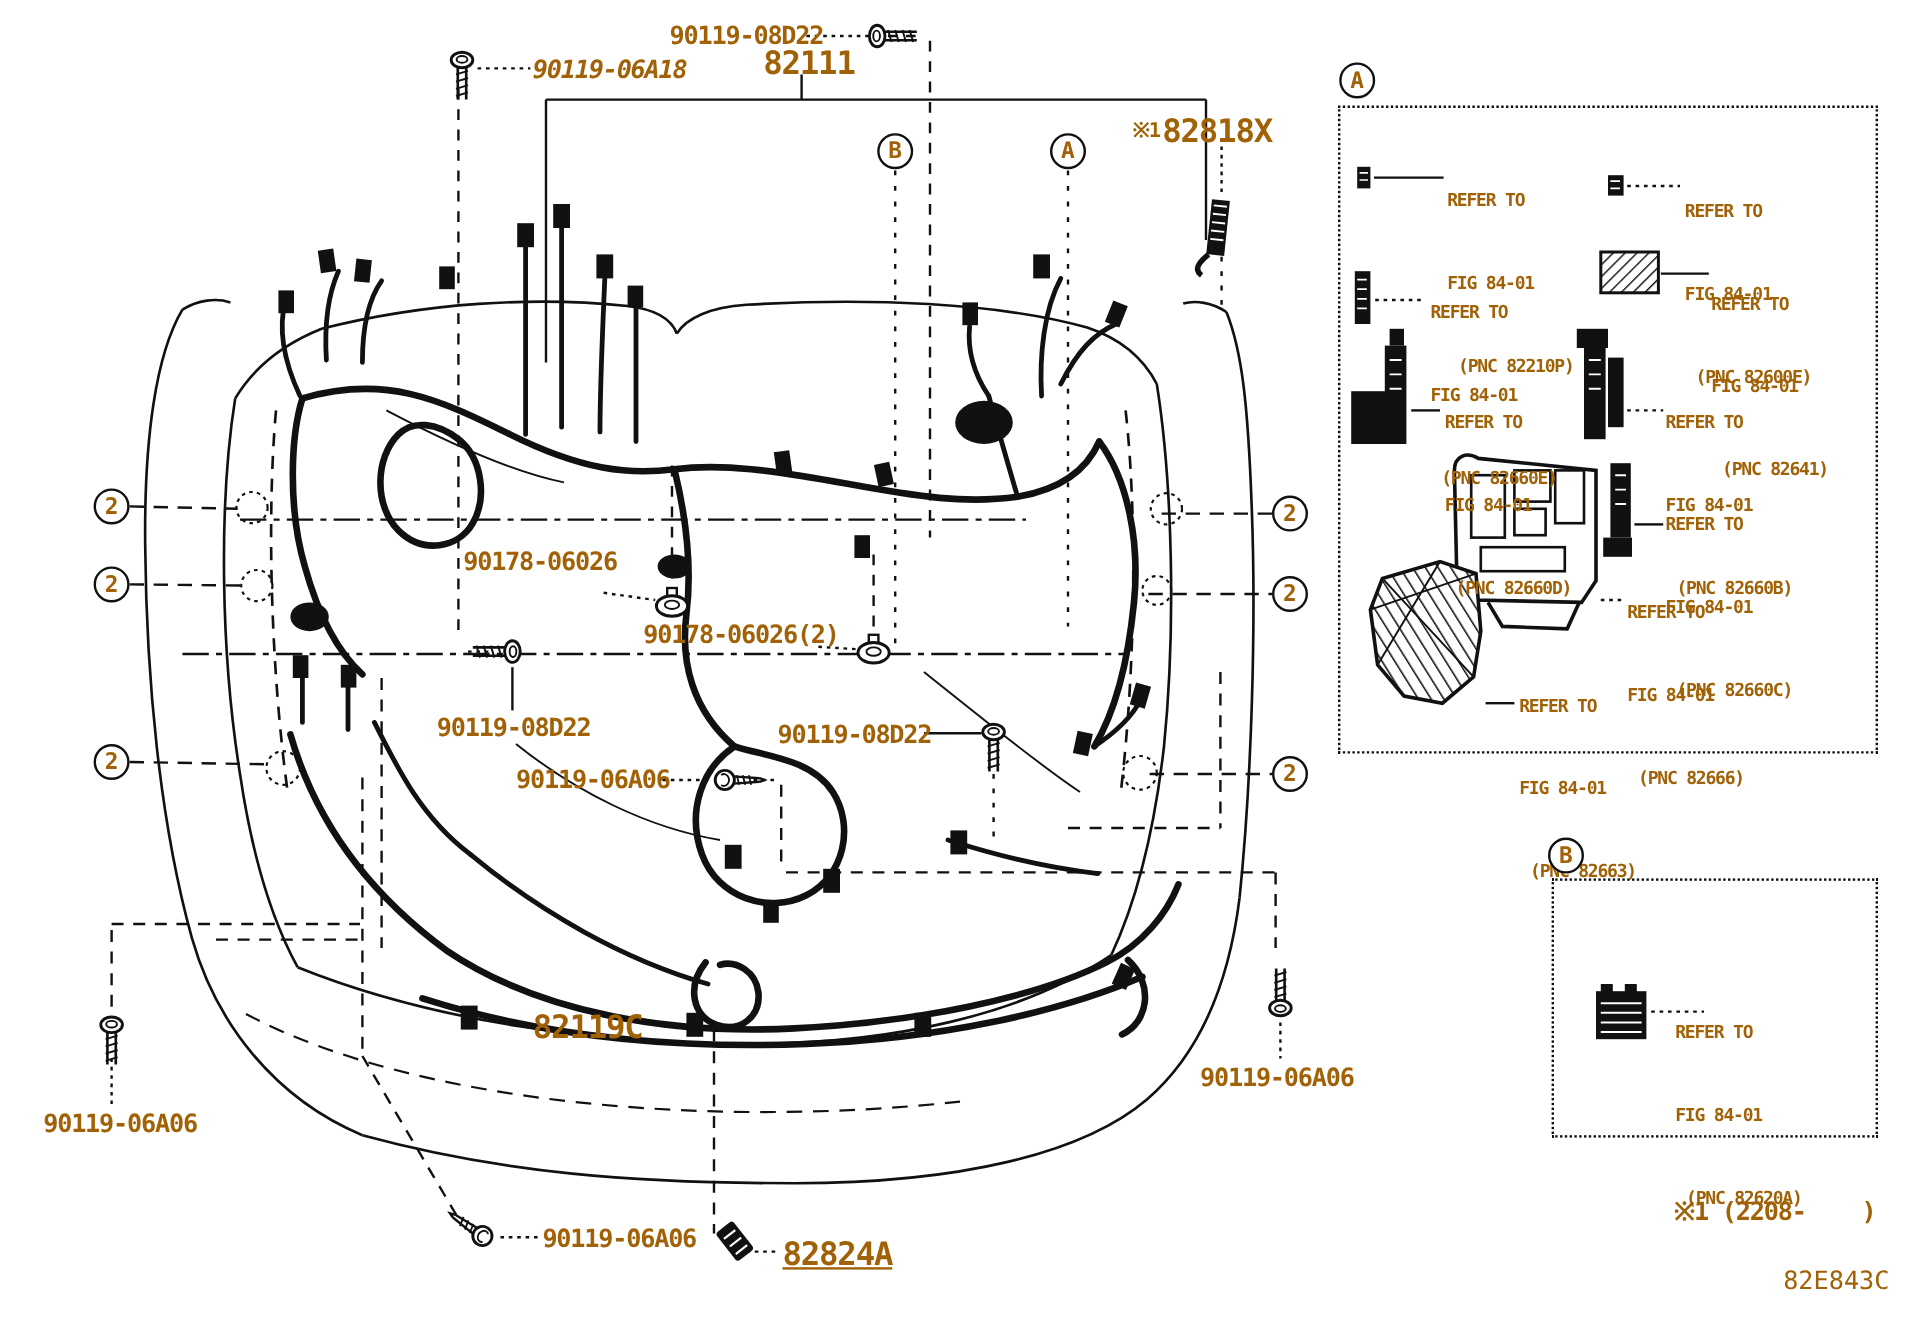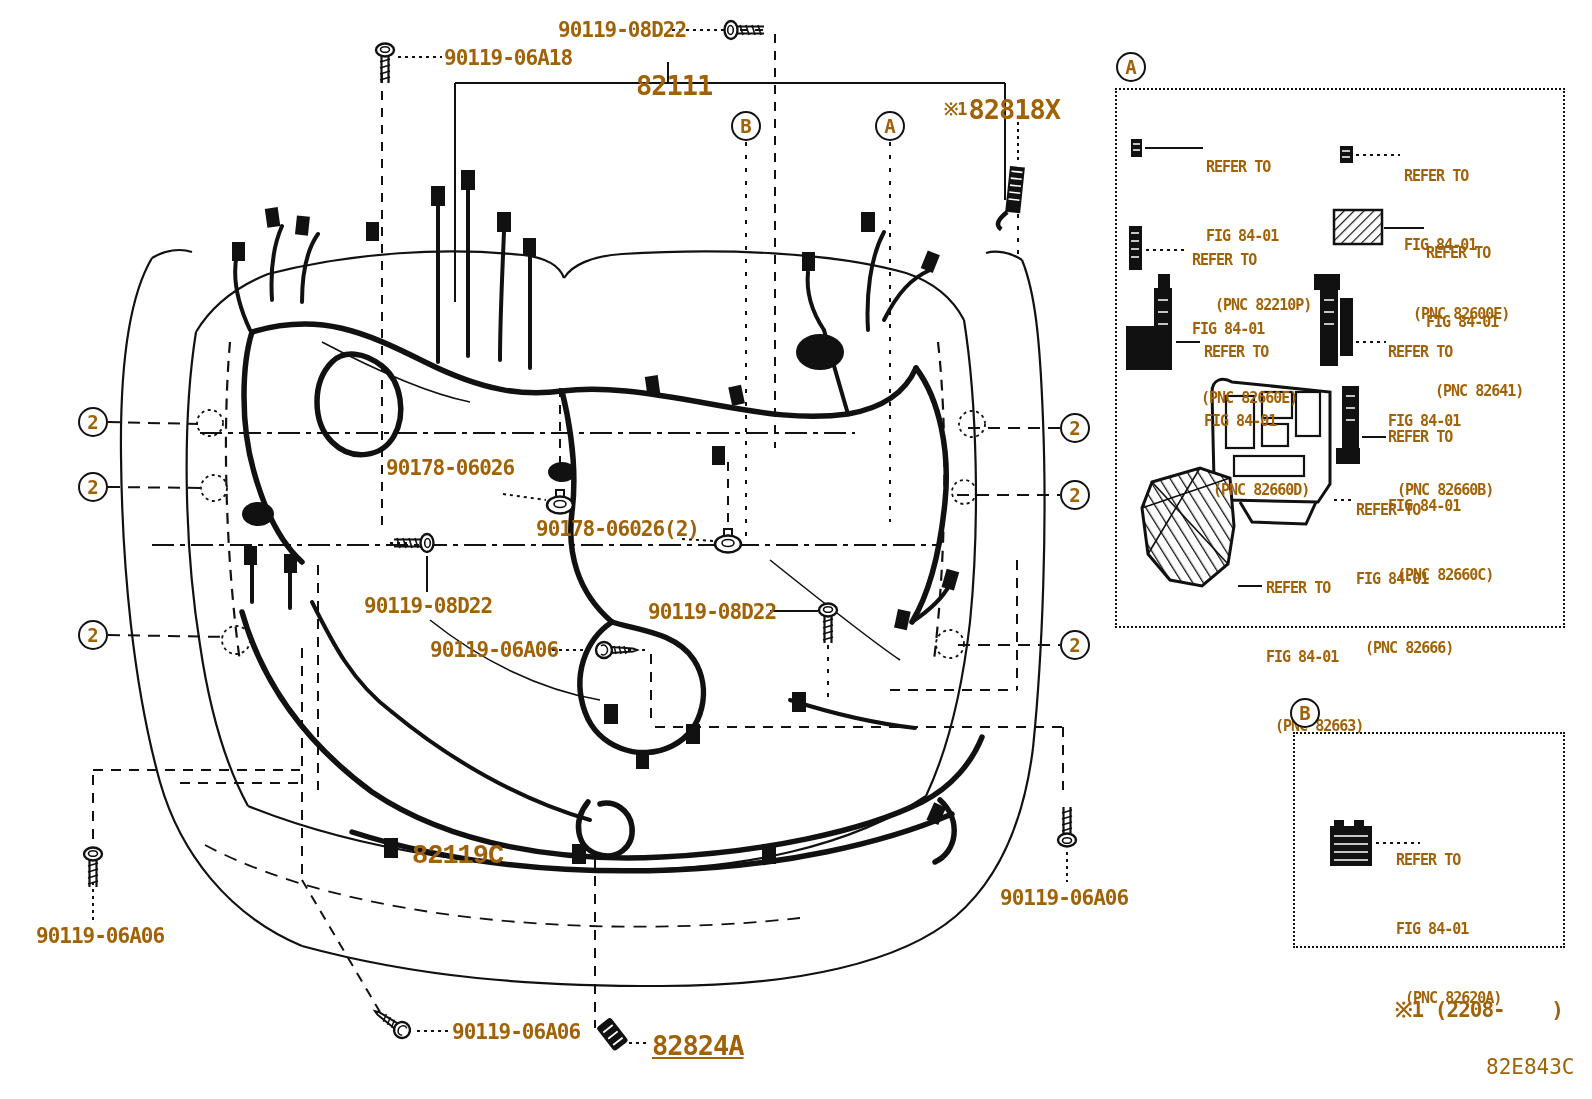--- a/index.html
+++ b/index.html
@@ -262,33 +262,33 @@
       <rect x="1330" y="826" width="42" height="40" fill="#111"></rect>
       <rect x="1334" y="820" width="10" height="7" fill="#111"></rect>
       <rect x="1354" y="820" width="10" height="7" fill="#111"></rect>
       <path d="M1334,836 L1368,836 M1334,844 L1368,844 M1334,852 L1368,852 M1334,860 L1368,860" stroke="#fff" stroke-width="1.7"></path>
     </g>
     <path d="M1376,843 L1420,843" stroke="#111" stroke-width="2" stroke-dasharray="3 4"></path>
   </g>
 </svg>
 
   <div class="lbl" style="left:558px;top:20px;">90119-08D22</div>
-  <div class="lbl big" style="left:636px;top:40px;margin-top:32px;">82111</div>
-  <div class="lbl" style="left:444px;top:48px;">90119-06A18</div>
+  <div class="lbl big" style="left:636px;top:40px;">82111</div>
+  <div class="lbl" style="left:444px;top:48px;font-style:italic;">90119-06A18</div>
   <div class="lbl big" style="left:944px;top:96px;"><span class="prefix">※1</span><span>82818X</span></div>
 
   <div class="callout" style="left:731px;top:111px;">B</div>
   <div class="callout" style="left:875px;top:111px;">A</div>
 
   <div class="lbl" style="left:386px;top:458px;">90178-06026</div>
   <div class="lbl" style="left:536px;top:519px;">90178-06026(2)</div>
   <div class="lbl" style="left:364px;top:596px;">90119-08D22</div>
   <div class="lbl" style="left:648px;top:602px;">90119-08D22</div>
   <div class="lbl" style="left:430px;top:640px;">90119-06A06</div>
-  <div class="lbl big" style="left:412px;top:843px;font-family:Liberation Mono, monospace;">82119C</div>
+  <div class="lbl big" style="left:444px;top:843px;">82119C</div>
   <div class="lbl" style="left:36px;top:926px;">90119-06A06</div>
   <div class="lbl" style="left:1000px;top:888px;">90119-06A06</div>
   <div class="lbl" style="left:452px;top:1022px;">90119-06A06</div>
   <div class="lbl big" style="left:652px;top:1032px;text-decoration:underline;">82824A</div>
 
   <div class="callout" style="left:78px;top:407px;">2</div>
   <div class="callout" style="left:78px;top:472px;">2</div>
   <div class="callout" style="left:78px;top:620px;">2</div>
   <div class="callout" style="left:1060px;top:413px;">2</div>
   <div class="callout" style="left:1060px;top:480px;">2</div>

